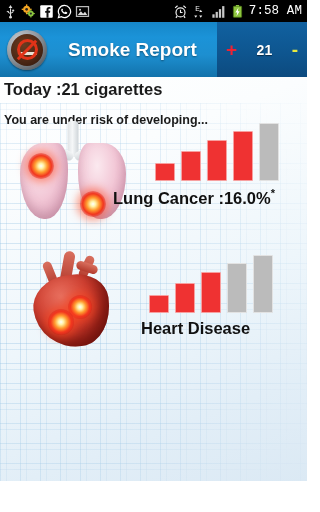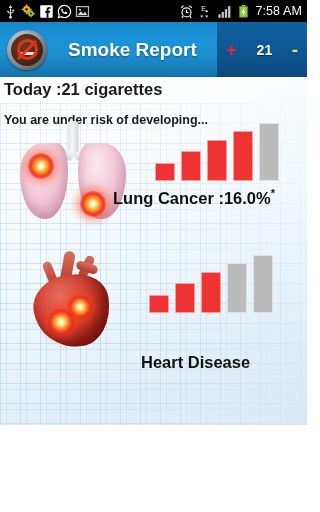--- a/index.html
+++ b/index.html
@@ -14,21 +14,21 @@
   #status-bar{
     position:absolute; left:0; top:0; width:307px; height:22px;
     background:#000000;
     display:flex; align-items:center;
   }
   #status-left{ display:flex; align-items:center; gap:3px; padding-left:3px; }
   #status-right{ display:flex; align-items:center; gap:4px; margin-left:auto; padding-right:5px; }
   .sb-ico{ width:15px; height:15px; display:block; }
   #clock{
     color:#ffffff; font-size:12.5px; letter-spacing:0.1px;
-    font-family:Liberation Sans, sans-serif; white-space:nowrap;
+    font-family:Liberation Mono, monospace; white-space:nowrap;
   }
 
   
   #app-header{
     position:absolute; left:0; top:22px; width:307px; height:55px;
     background:linear-gradient(180deg,#1686c8 0%,#1b93d8 28%,#1d8fd0 60%,#1272ab 100%);
     display:flex; align-items:center;
     overflow:hidden;
   }
   #app-icon{
@@ -76,21 +76,21 @@
     color:#ffffff; font-size:14px; font-weight:bold;
     text-shadow:0 1px 1px rgba(0,0,0,.5);
   }
   #btn-dec{
     color:#e8e840; font-size:19px; font-weight:bold; line-height:1;
     cursor:pointer; user-select:none;
   }
 
   
   #content{
-    position:absolute; left:0; top:77px; width:307px; height:348px;
+    position:absolute; left:0; top:77px; width:307px; height:404px;
     background:
       linear-gradient(160deg,#ffffff 0%,#fbfdfe 22%,#eef6fb 55%,#e2eef7 80%,#dbe9f4 100%);
     overflow:hidden;
   }
   
   #grid-pattern{
     position:absolute; left:0; top:26px; width:307px; height:409px;
     background-image:
       linear-gradient(to right, rgba(120,178,220,.34) 1.4px, transparent 1.4px),
       linear-gradient(to bottom, rgba(120,178,220,.34) 1.4px, transparent 1.4px);
@@ -207,21 +207,21 @@
   .bar{ width:20px; border-radius:1px; }
   .bar.red { background:#ef3232; border:1.5px solid #f7a0a0; }
   .bar.gray{ background:#bbbbbb; border:1.5px solid #e2e2e2; }
 
   .risk-label{
     position:absolute;
     font-size:16.5px; font-weight:bold; color:#111111;
     white-space:nowrap;
   }
   #label-lung { left:113px; top:70px; }
-  #label-heart{ left:141px; top:80px;margin-top:34px; }
+  #label-heart{ left:141px; top:80px; }
   #label-brain{ left:147px; top:86px; }
   .pct-star{ font-size:11px; vertical-align:super; }
 
   #bottom-rule{
     position:absolute; left:6px; top:420px; width:295px; height:2px;
     background:linear-gradient(90deg,#1a1a1a 0%,#2c2c2c 72%,#9bb4c6 100%);
   }
 </style>
 </head>
 <body>

